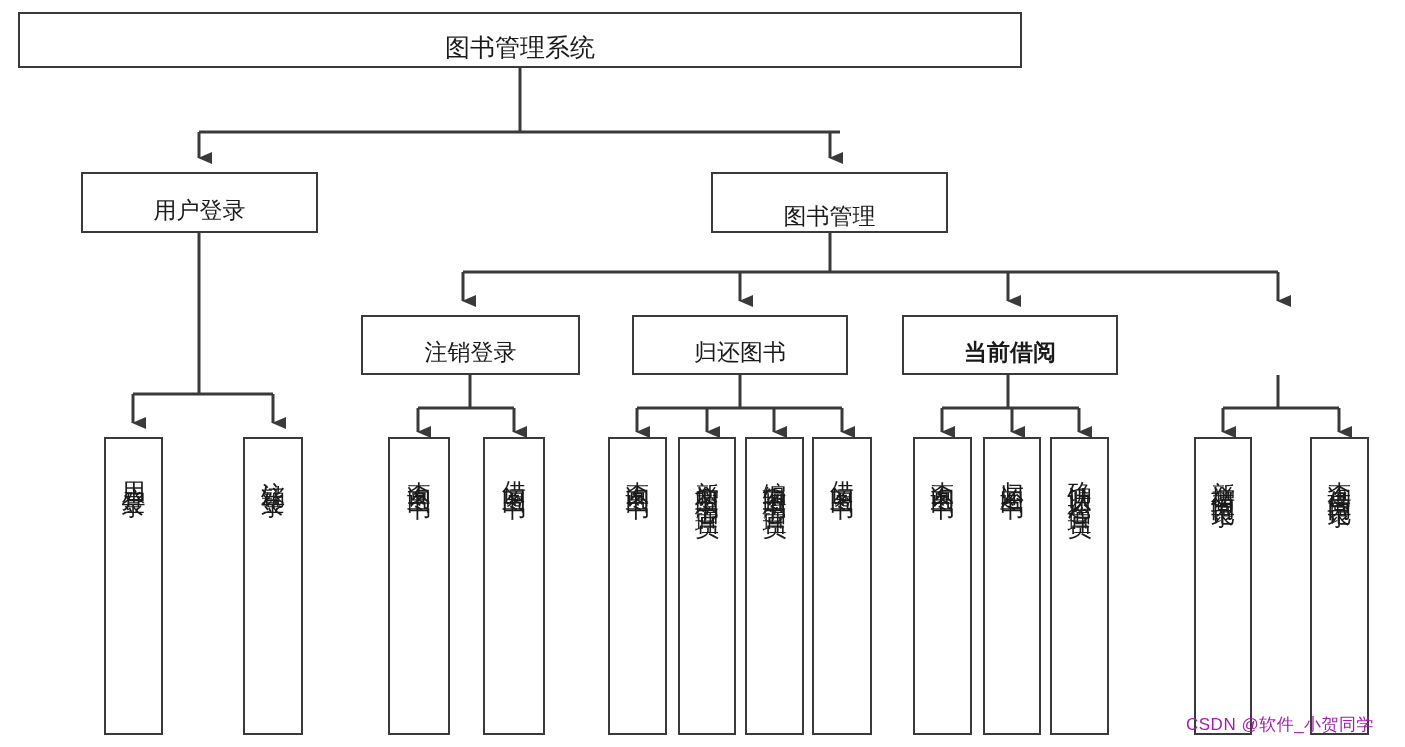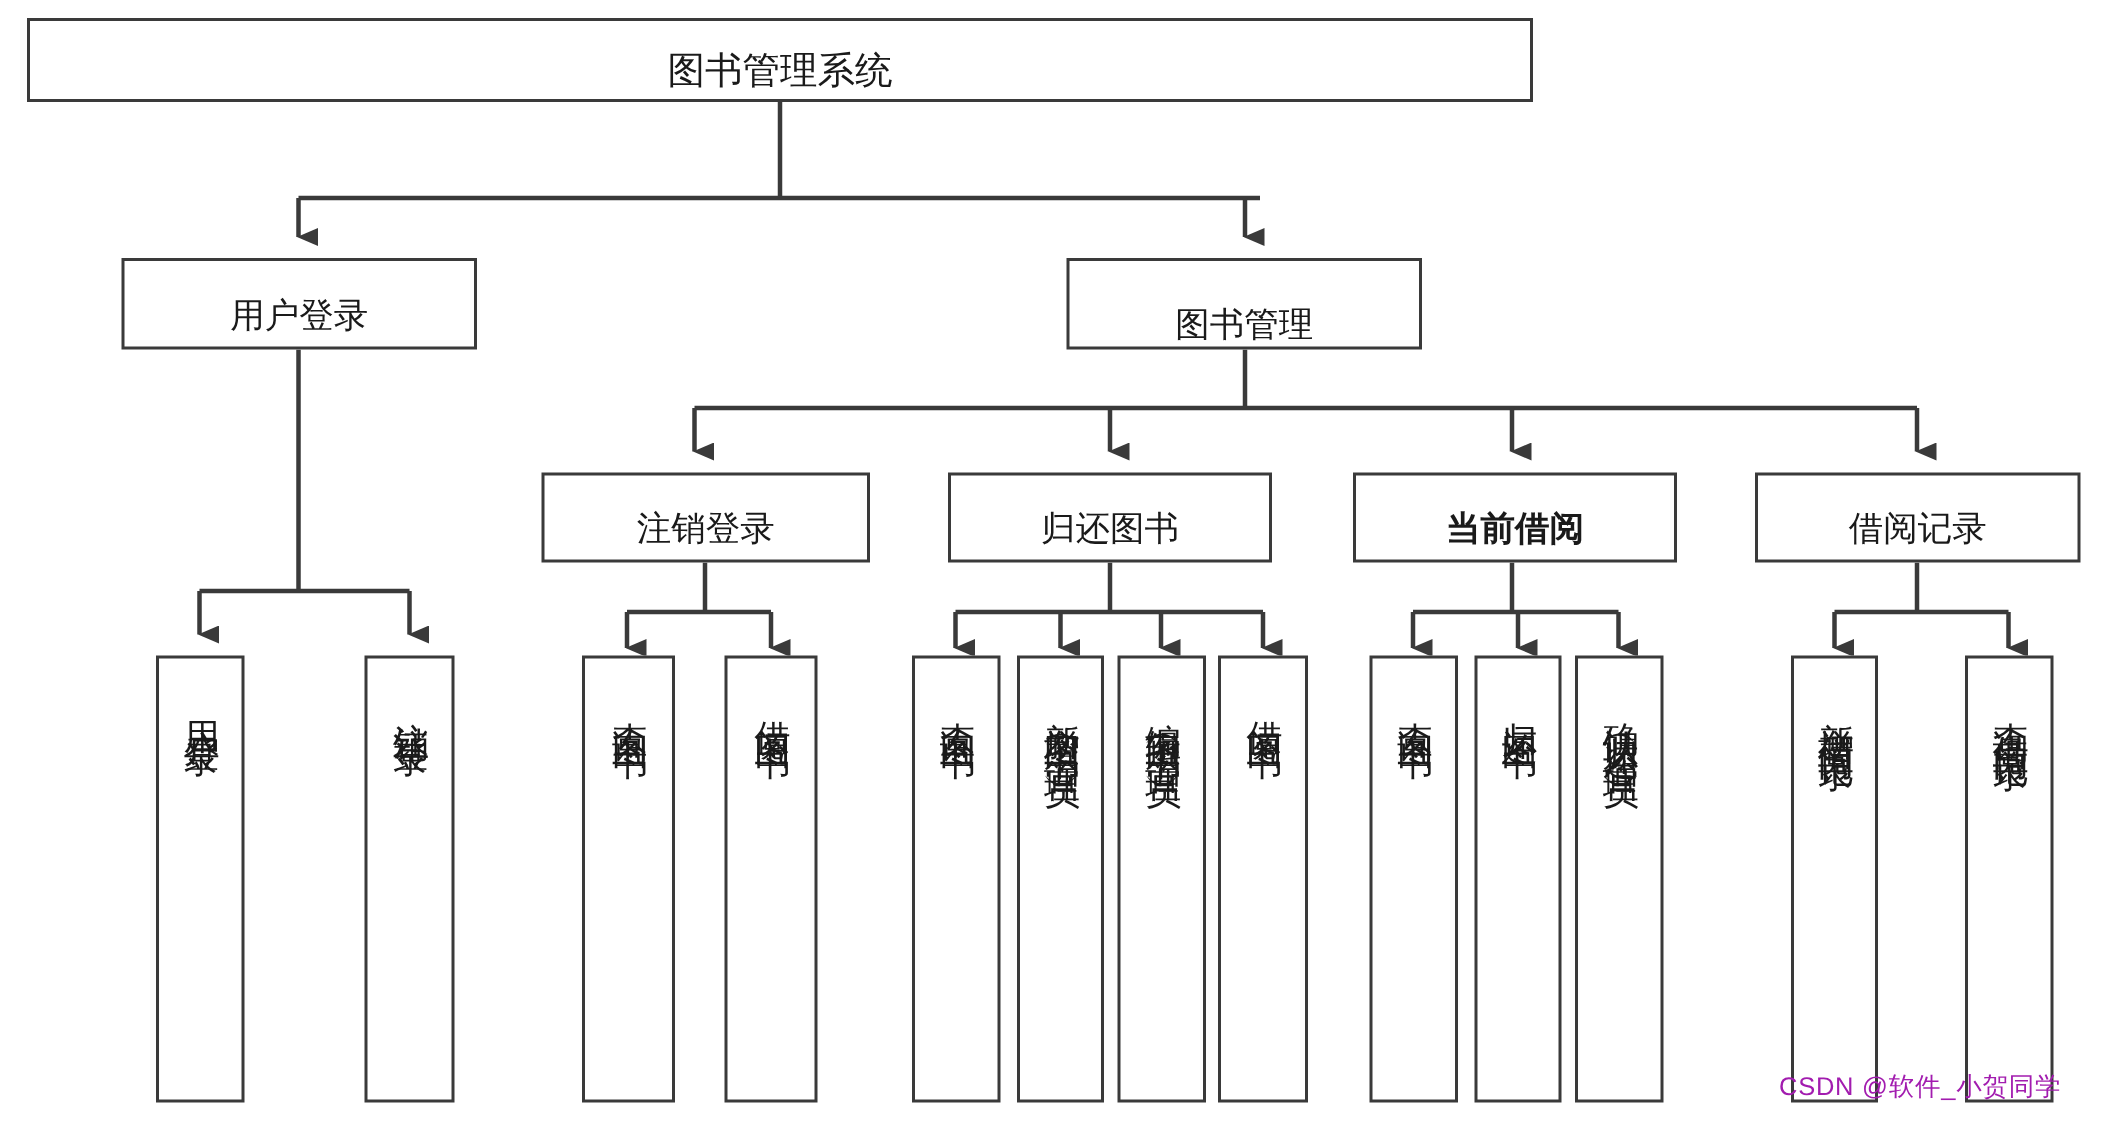--- a/index.html
+++ b/index.html
@@ -125,23 +125,20 @@
 
   <div class="node node-l3" style="left:361px;top:315px;width:219px;height:60px;">
     <span class="lbl">注销登录</span>
   </div>
   <div class="node node-l3" style="left:632px;top:315px;width:216px;height:60px;">
     <span class="lbl">归还图书</span>
   </div>
   <div class="node node-l3" style="left:902px;top:315px;width:216px;height:60px;font-weight:bold;">
     <span class="lbl">当前借阅</span>
   </div>
-  <div class="node node-l3" style="left:1170px;top:315px;width:217px;height:60px;">
-    <span class="lbl">借阅记录</span>
-  </div>
 
   <div class="node node-leaf" style="left:104px;top:437px;width:59px;height:298px;">
     <span class="lbl">用户登录</span>
   </div>
   <div class="node node-leaf" style="left:243px;top:437px;width:60px;height:298px;">
     <span class="lbl">注销登录</span>
   </div>
 
   <div class="node node-leaf" style="left:388px;top:437px;width:62px;height:298px;">
     <span class="lbl">查询图书</span>

